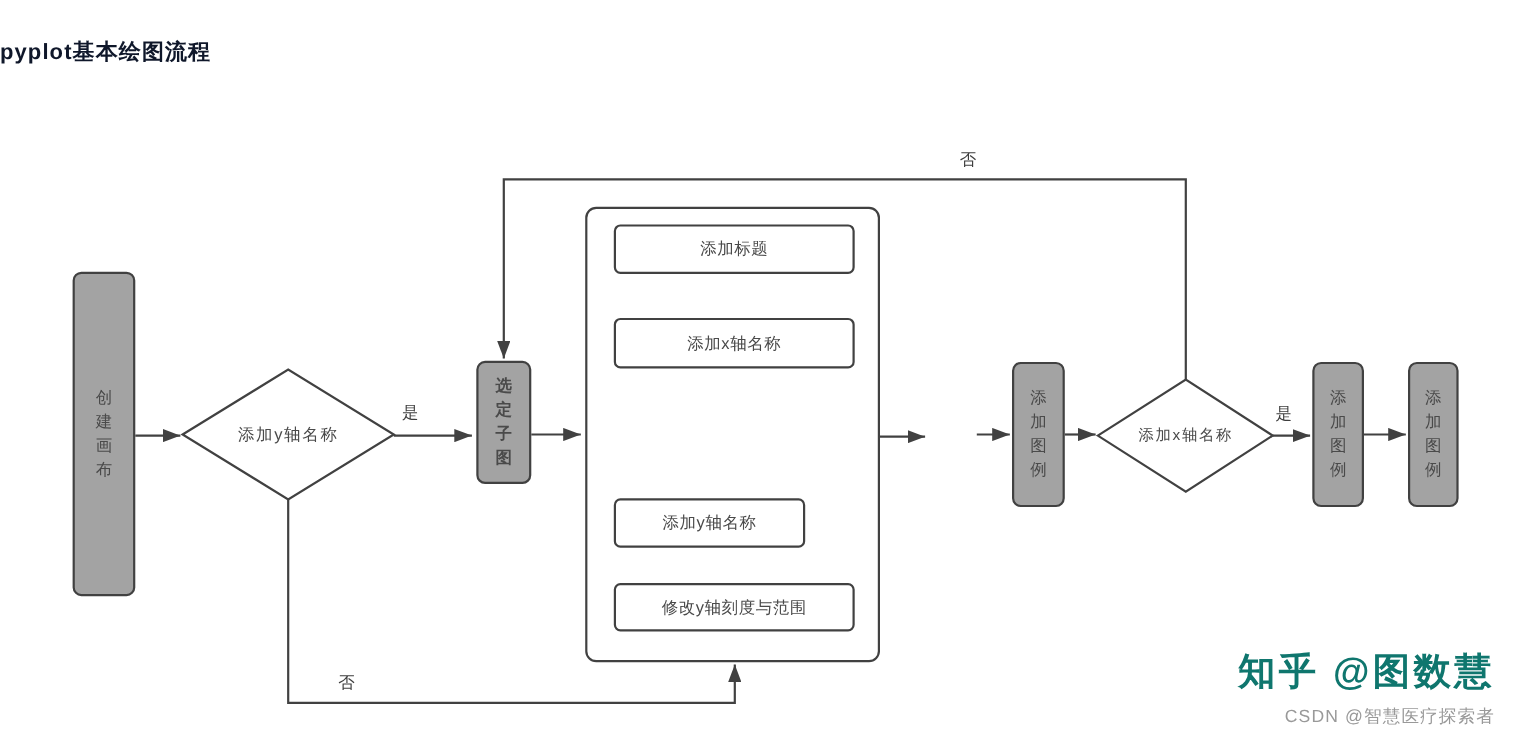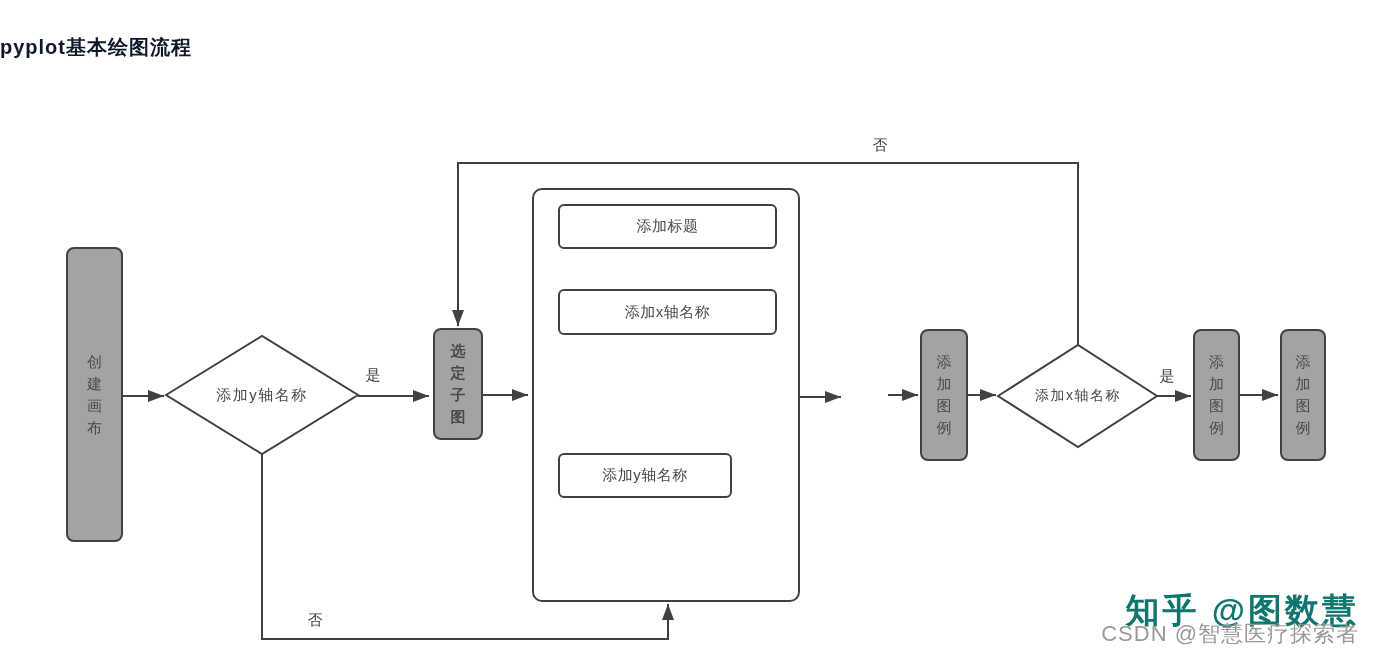--- a/index.html
+++ b/index.html
@@ -40,22 +40,22 @@
   }
   .elabel{
     position:absolute;text-align:center;color:#3d3d3d;font-size:15px;width:34px;
   }
   .wm-zhihu{
     position:absolute;right:30px;top:588px;
     font-size:34px;font-weight:bold;color:#0f766e;letter-spacing:3px;
     text-shadow:1px 1px 0 #ffffff;
   }
   .wm-csdn{
-    position:absolute;right:30px;top:619px;
-    font-size:22px;color:#999999;letter-spacing:1px;
+    position:absolute;right:30px;top:641px;
+    font-size:16px;color:#999999;letter-spacing:1px;
   }
 </style>
 </head>
 <body>
 
 <div class="stage">
 
   <svg class="lines" width="1389" height="672">
     <defs>
       <marker id="ah" markerWidth="8" markerHeight="6" refX="8" refY="3" orient="auto">
@@ -95,20 +95,23 @@
   <div class="container-box" style="left:532px;top:188px;width:268px;height:414px;"></div>
   <div class="step" style="left:558px;top:204px;width:219px;height:45px;">
     <span>添加标题</span>
   </div>
   <div class="step" style="left:558px;top:289px;width:219px;height:46px;">
     <span>添加x轴名称</span>
   </div>
   <div class="step" style="left:558px;top:453px;width:174px;height:45px;">
     <span>添加y轴名称</span>
   </div>
+  <div class="step" style="left:558px;top:530px;width:219px;height:44px;">
+    <span>修改y轴刻度与范围</span>
+  </div>
 
 
   <div class="node" style="left:920px;top:329px;width:48px;height:132px;">
     <div class="vtext">添加图例</div>
   </div>
 
   <div class="dlabel" style="left:998px;top:387px;width:160px;font-size:14px;">添加x轴名称</div>
 
   <div class="node" style="left:1193px;top:329px;width:47px;height:132px;">
     <div class="vtext">添加图例</div>

